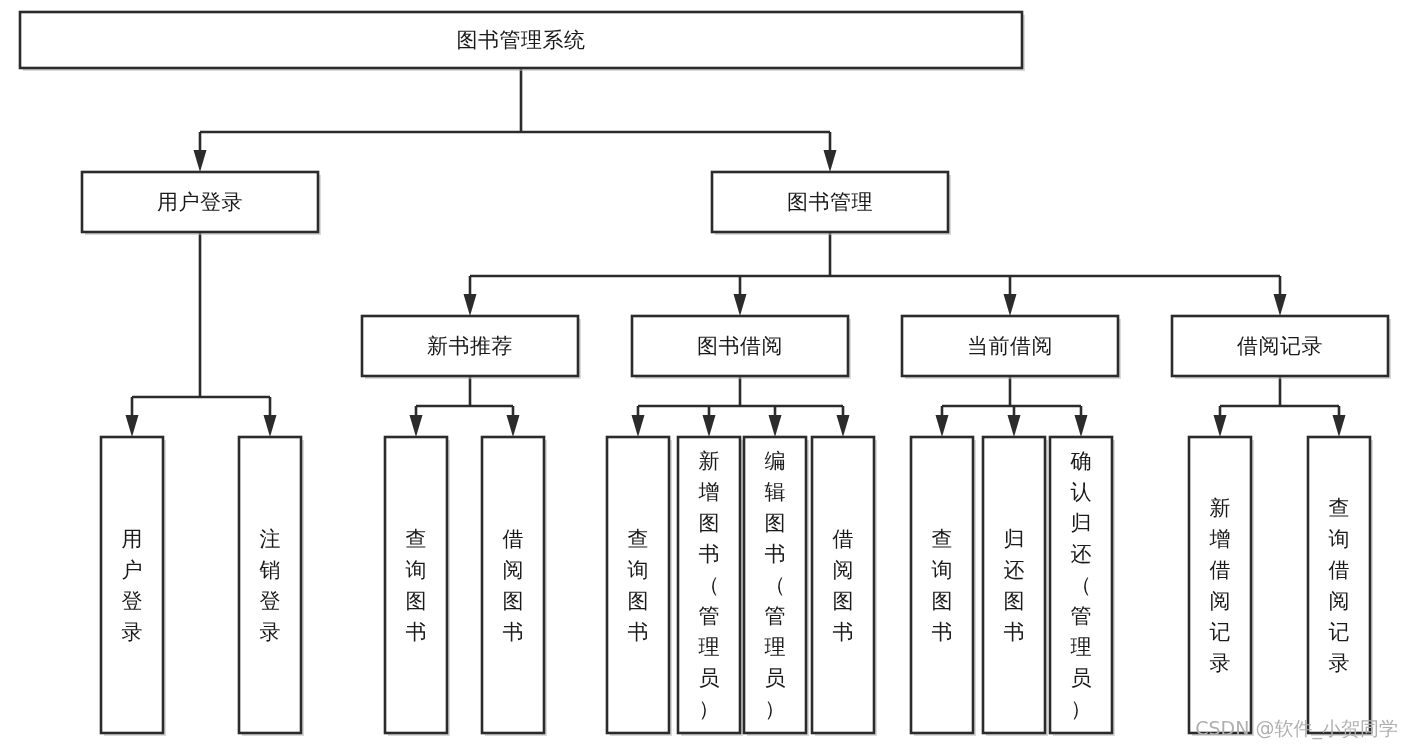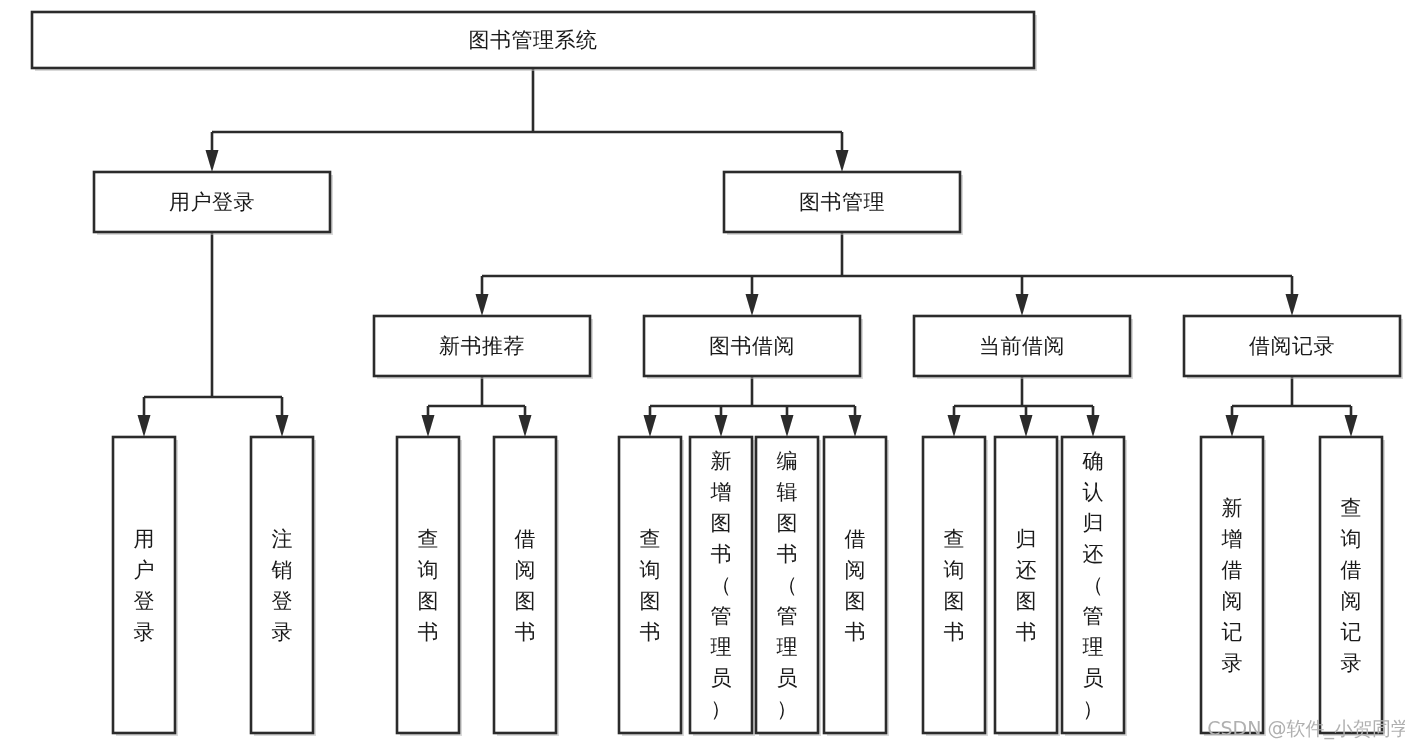--- a/index.html
+++ b/index.html
@@ -10,21 +10,21 @@
   }
   body {
     width: 1405px;
     height: 747px;
     position: relative;
     overflow: hidden;
     font-family: "DejaVu Sans", "Liberation Sans", sans-serif;
   }
   #diagram-root {
     position: absolute;
-    left: 12px;
+    left: 0;
     top: 0;
     width: 1271px;
     height: 747px;
   }
   svg#tree-svg {
     display: block;
     width: 1405px;
     height: 747px;
   }
   .node-box {

